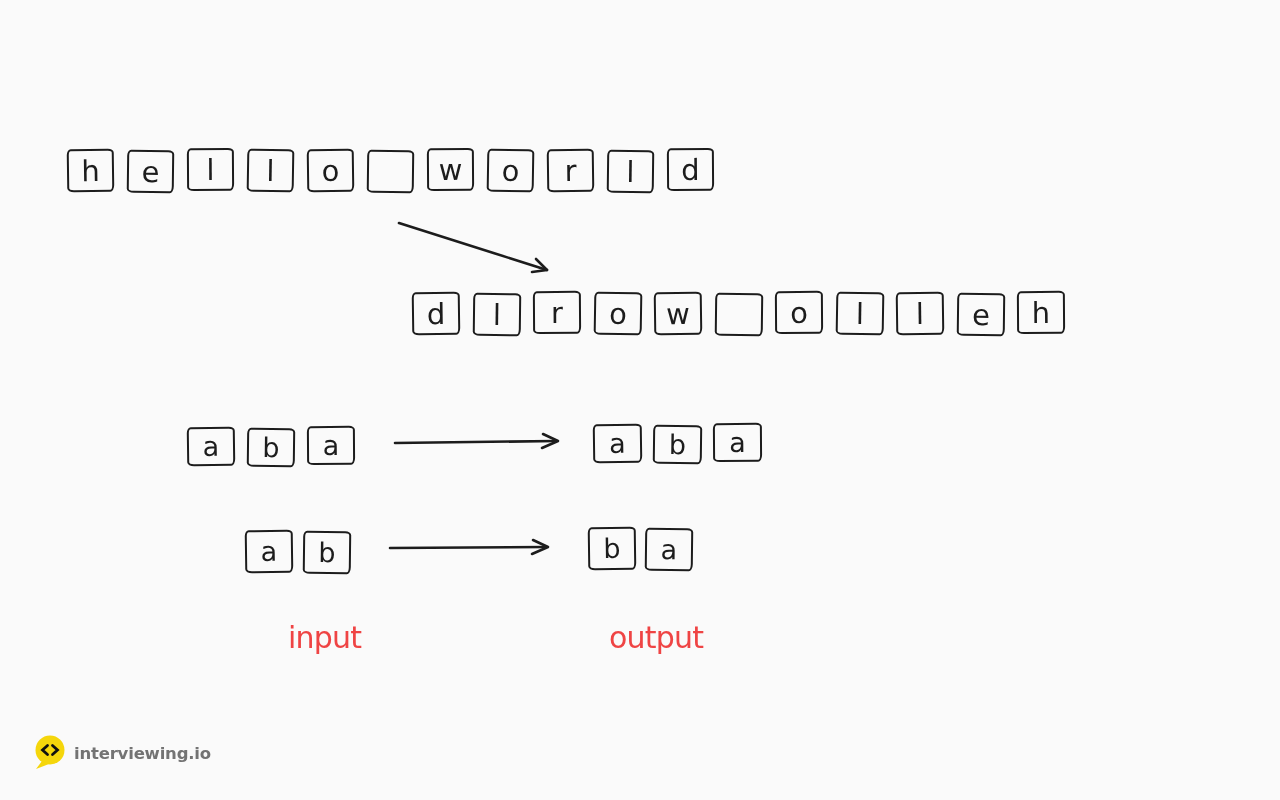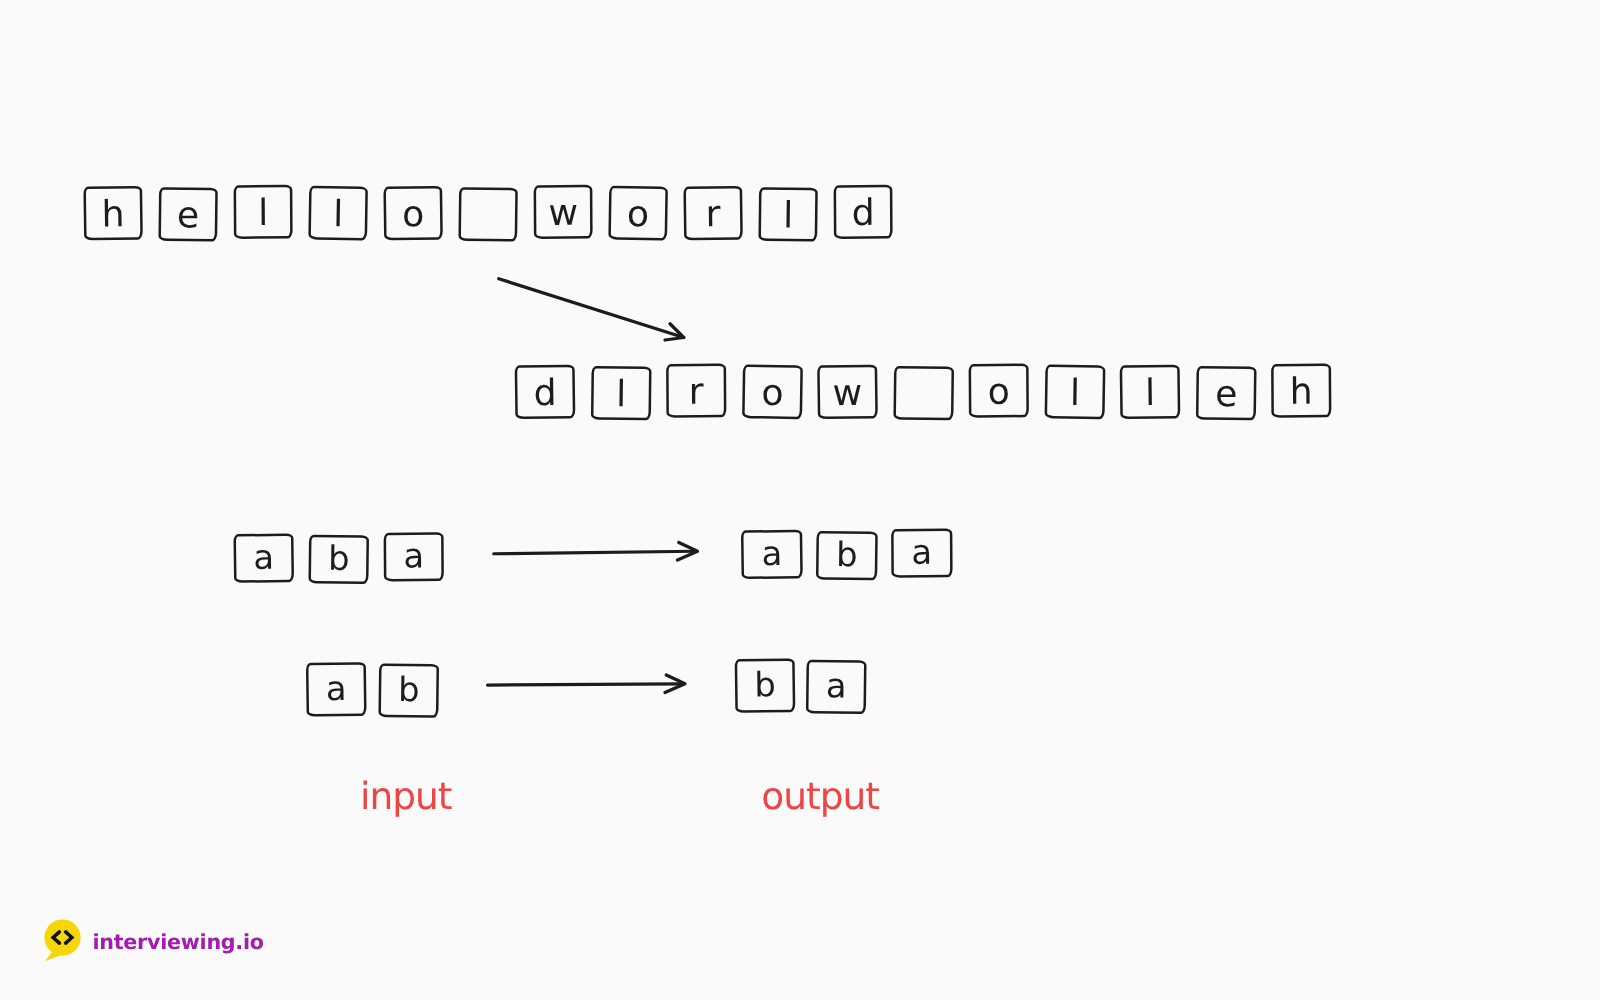--- a/index.html
+++ b/index.html
@@ -93,21 +93,21 @@
     position: absolute;
     left: 34px; top: 735px;
     display: flex;
     align-items: center;
   }
   #logo-text {
     margin-left: 8px;
     font-size: 16.5px;
     font-weight: bold;
     letter-spacing: -0.2px;
-    color: #a21caf;
+    color: #737373;
   }
 </style>
 </head>
 <body>
 
 <div id="canvas">
 
   <div id="hello-row" class="box-row">
       <div class="sbox">h</div>
       <div class="sbox">e</div>

